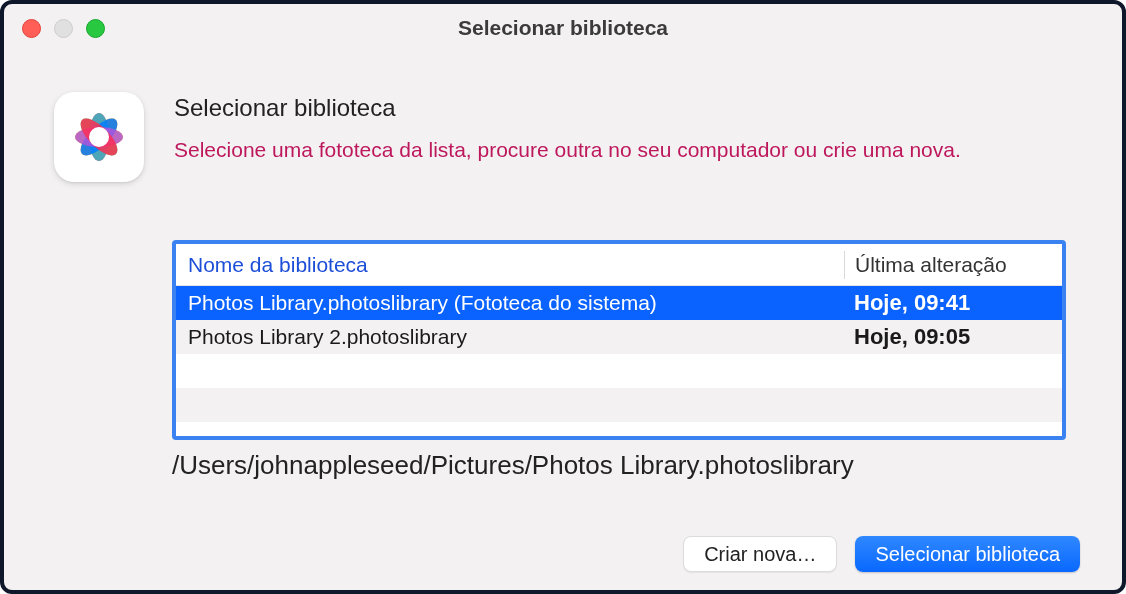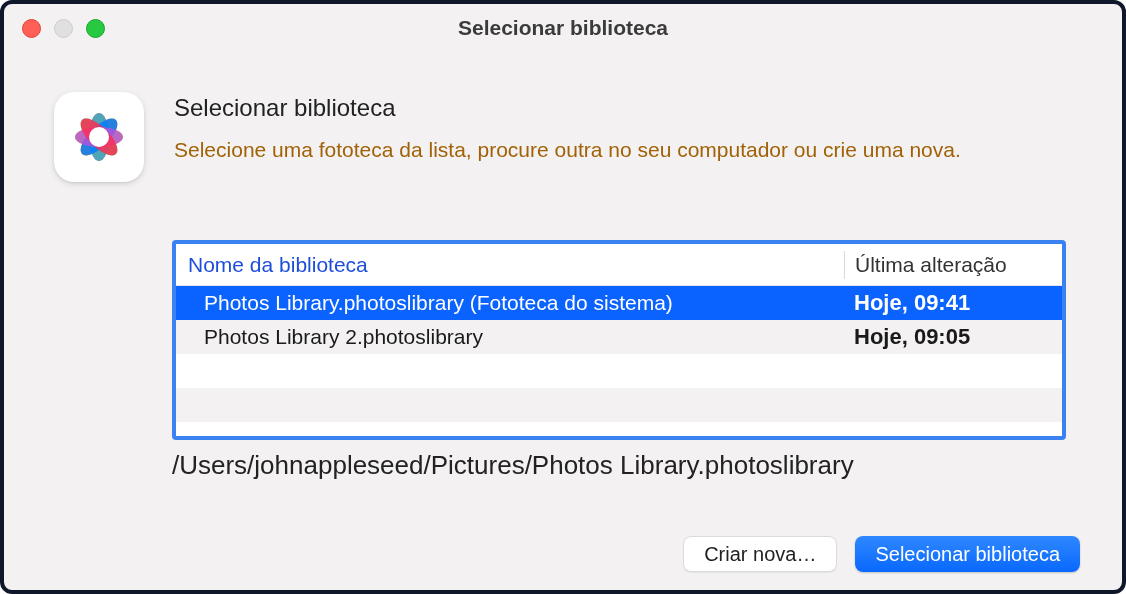--- a/index.html
+++ b/index.html
@@ -90,21 +90,21 @@
     }
     .dialog-title {
       font-size: 24px;
       font-weight: 400;
       color: #222;
       margin-bottom: 16px;
     }
     .dialog-subtitle {
       font-size: 21px;
       font-weight: 400;
-      color: #a16207;
+      color: #be185d;
     }
     .table-container {
       margin-top: 58px;
       margin-left: 118px;
       margin-right: 6px;
       border: 4px solid #3a82f1;
       border-radius: 4px;
       background: #fff;
       height: 200px;
       overflow: hidden;
@@ -156,21 +156,20 @@
     .table-row:nth-child(4) {
       background: #f3f1f2;
     }
     .td-name {
       flex: 1;
       padding-left: 12px;
       font-size: 21px;
       white-space: nowrap;
       overflow: hidden;
       text-overflow: ellipsis;
-      margin-left: 16px;
     }
     .td-date {
       width: 218px;
       padding-left: 10px;
       font-size: 22px;
       font-weight: bold;
     }
     .path-text {
       margin-top: 10px;
       margin-left: 118px;

